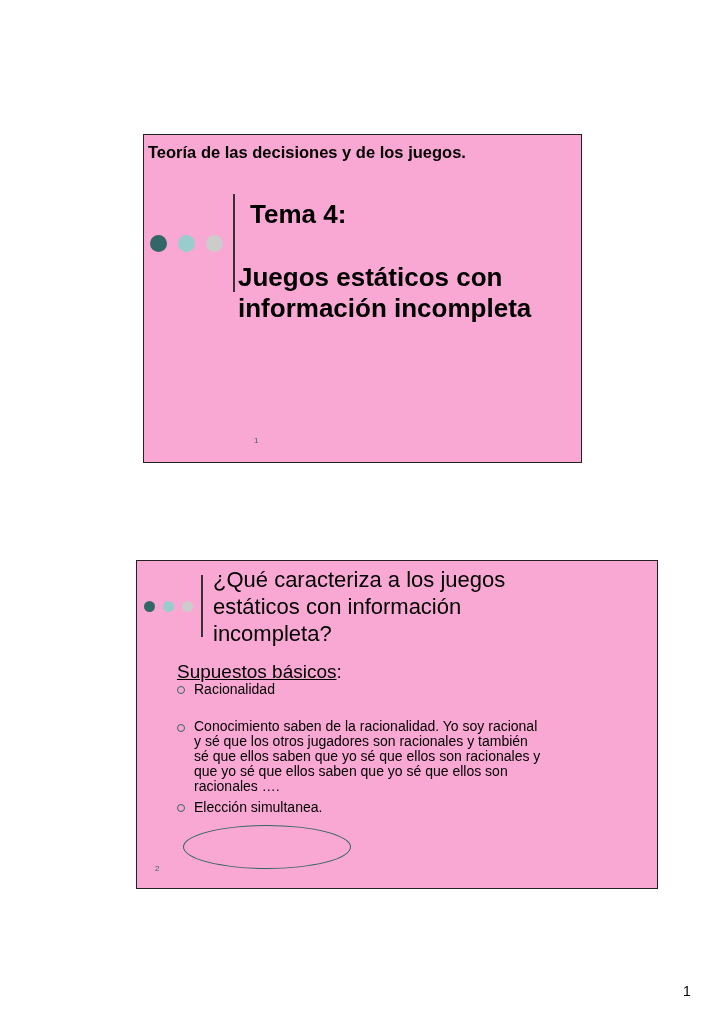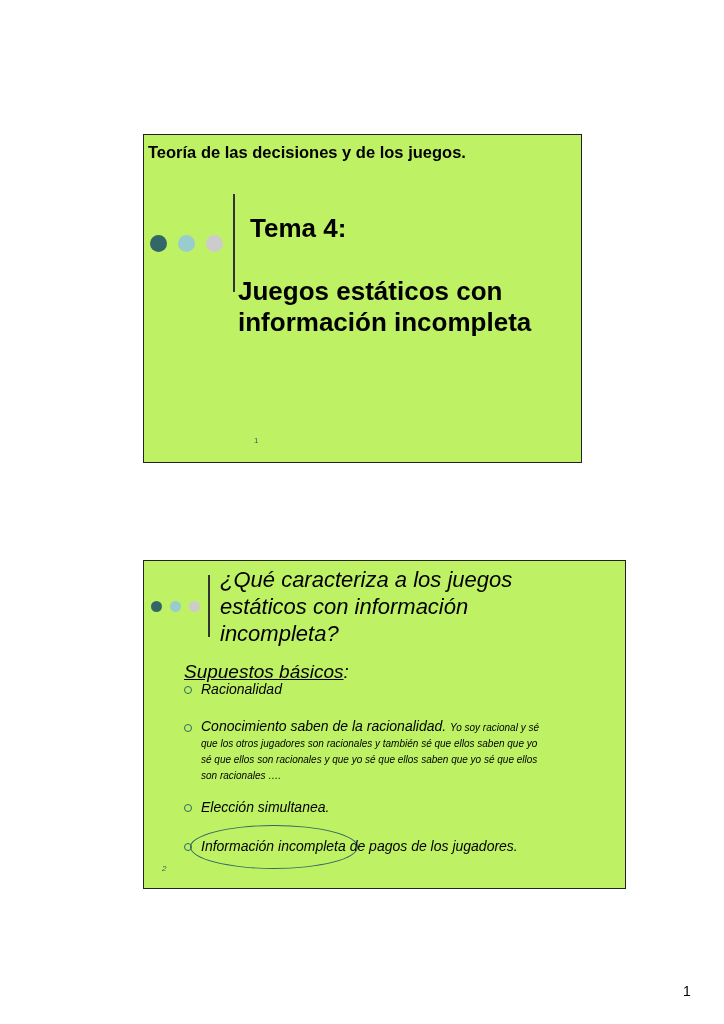--- a/index.html
+++ b/index.html
@@ -1,46 +1,46 @@
 <!DOCTYPE html>
 <html><head>
 <meta charset="utf-8">
 <style>
   html, body { margin:0; padding:0; background:#ffffff; }
   body { width:724px; height:1024px; position:relative; font-family:"Liberation Sans", sans-serif; color:#000; overflow:hidden; }
-  .slide { position:absolute; border:1.5px solid #222; background:#bef264; box-sizing:border-box; }
+  .slide { position:absolute; border:1.5px solid #222; background:#f9a8d4; box-sizing:border-box; }
   #slide1 { left:143px; top:134px; width:439px; height:329px; }
-  #slide2 { left:143px; top:560px; width:483px; height:329px;font-style:italic; }
+  #slide2 { left:136px; top:560px; width:522px; height:329px; }
   .header-title { position:absolute; left:4px; top:8px; font-size:16.5px; font-weight:bold; }
   .dots { position:absolute; display:flex; align-items:center; }
   .dot { border-radius:50%; }
   .d1 { background:#336666; }
   .d2 { background:#99cccc; }
   .d3 { background:#cccccc; }
   #slide1 .dots { left:6px; top:100px; gap:11px; }
   #slide1 .dot { width:17px; height:17px; }
   .vbar { position:absolute; width:2px; background:#333; }
   #slide1 .vbar { left:89px; top:59px; height:98px; }
-  .title-big { position:absolute; font-weight:bold; font-size:26px; line-height:31px;margin-top:14px; }
+  .title-big { position:absolute; font-weight:bold; font-size:26px; line-height:31px; }
   #s1-tema { left:106px; top:64px; }
   #s1-sub { left:94px; top:127px; width:320px; }
   .slide-num { position:absolute; font-size:8px; color:#336666; }
   #s1-num { left:110px; top:301px; }
   #slide2 .dots { left:7px; top:40px; gap:8px; }
   #slide2 .dot { width:11px; height:11px; }
   #slide2 .vbar { left:64px; top:14px; height:62px; }
   #s2-title { position:absolute; left:76px; top:5px; font-size:22px; line-height:27px; width:350px; }
   .sup { position:absolute; left:40px; top:100px; font-size:19px; }
   .sup u { text-decoration:underline; }
   .bullet { position:absolute; left:40px; font-size:14px; display:flex; }
   .bullet .mark { width:6px; height:6px; border:1.5px solid #336666; border-radius:50%; margin-top:5px; margin-right:9px; flex:none; }
   .b1 { top:120px; }
   .b2 { top:158px; width:366px; }
   .b2 .txt { line-height:15px; }
-  .b2 .small { font-size:10px; text-align:justify; }
+  .b2 .small { font-size:14px; text-align:justify; }
   .b3 { top:238px; }
   .b4 { top:277px; }
   .ellipse { position:absolute; left:46px; top:264px; width:166px; height:42px; border:1.2px solid #336666; border-radius:50%; }
   #s2-num { left:18px; top:303px; }
   .page-num { position:absolute; left:683px; top:983px; font-size:14px; }
 </style>
 </head>
 <body>
 
 <div class="slide" id="slide1">
@@ -74,20 +74,16 @@
     <div class="txt">
       <span>Conocimiento saben de la racionalidad.</span>
       <span class="small">Yo soy racional y sé que los otros jugadores son racionales y también sé que ellos saben que yo sé que ellos son racionales y que yo sé que ellos saben que yo sé que ellos son racionales ….</span>
     </div>
   </div>
   <div class="bullet b3">
     <span class="mark"></span>
     <span>Elección simultanea.</span>
   </div>
   <div class="ellipse"></div>
-  <div class="bullet b4">
-    <span class="mark"></span>
-    <span><span>Información incompleta</span><span> de pagos de los jugadores.</span></span>
-  </div>
   <div class="slide-num" id="s2-num">2</div>
 </div>
 
 <div class="page-num">1</div>
 
 </body></html>

